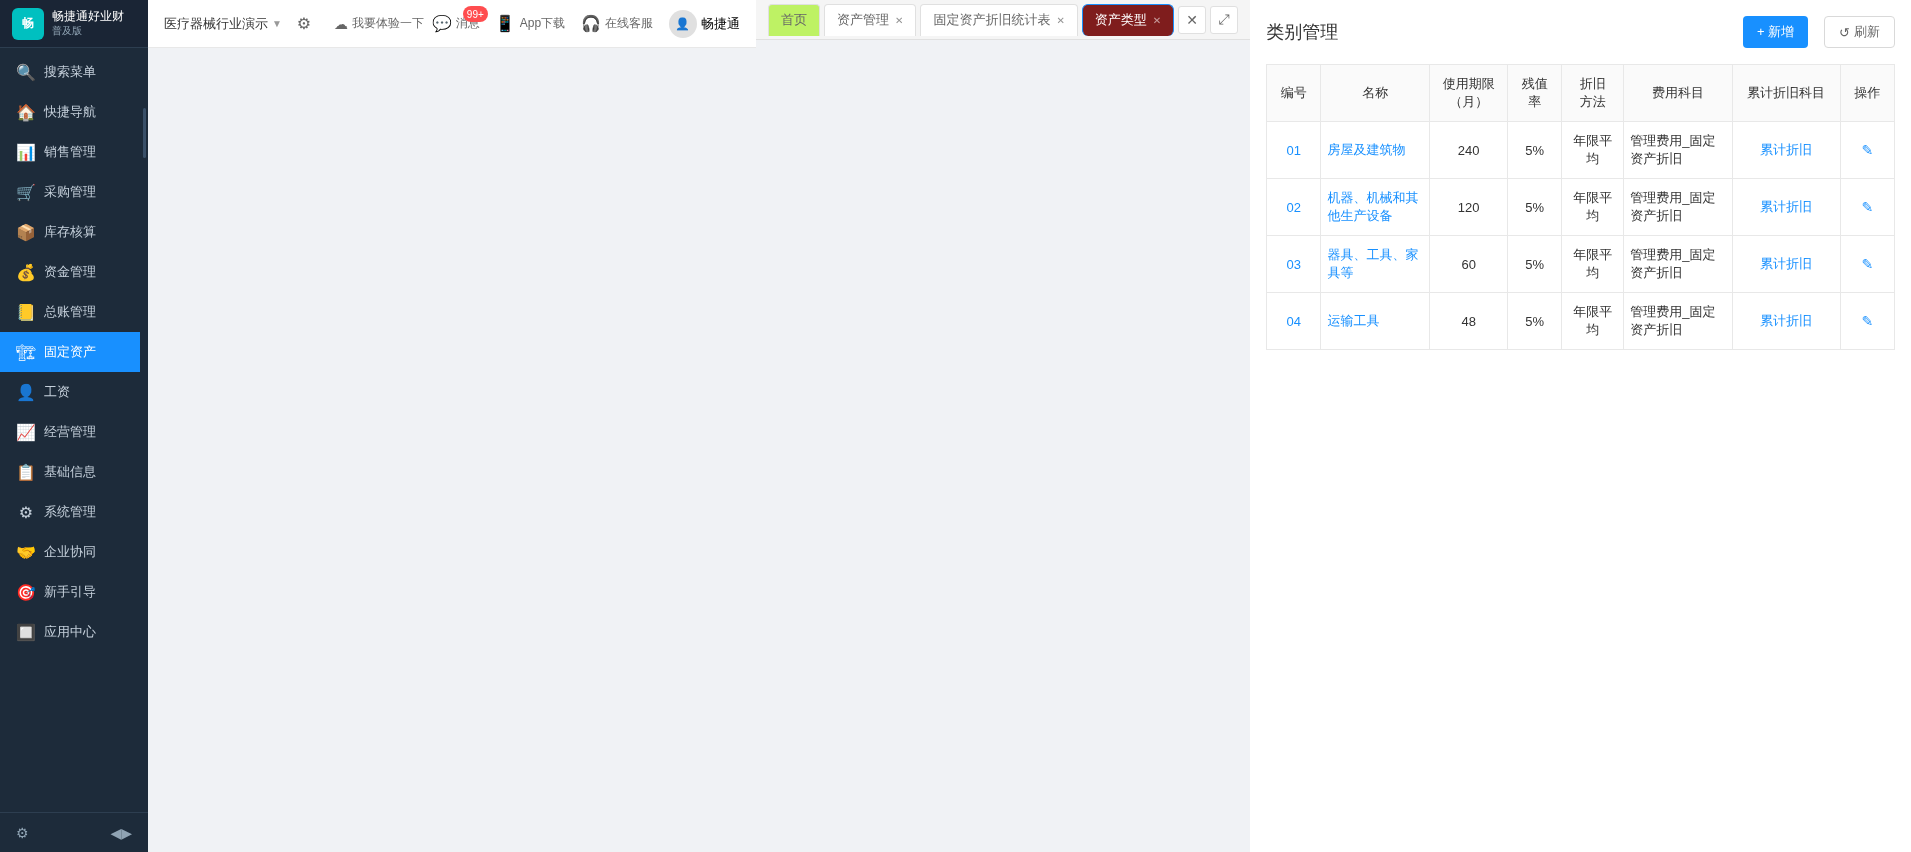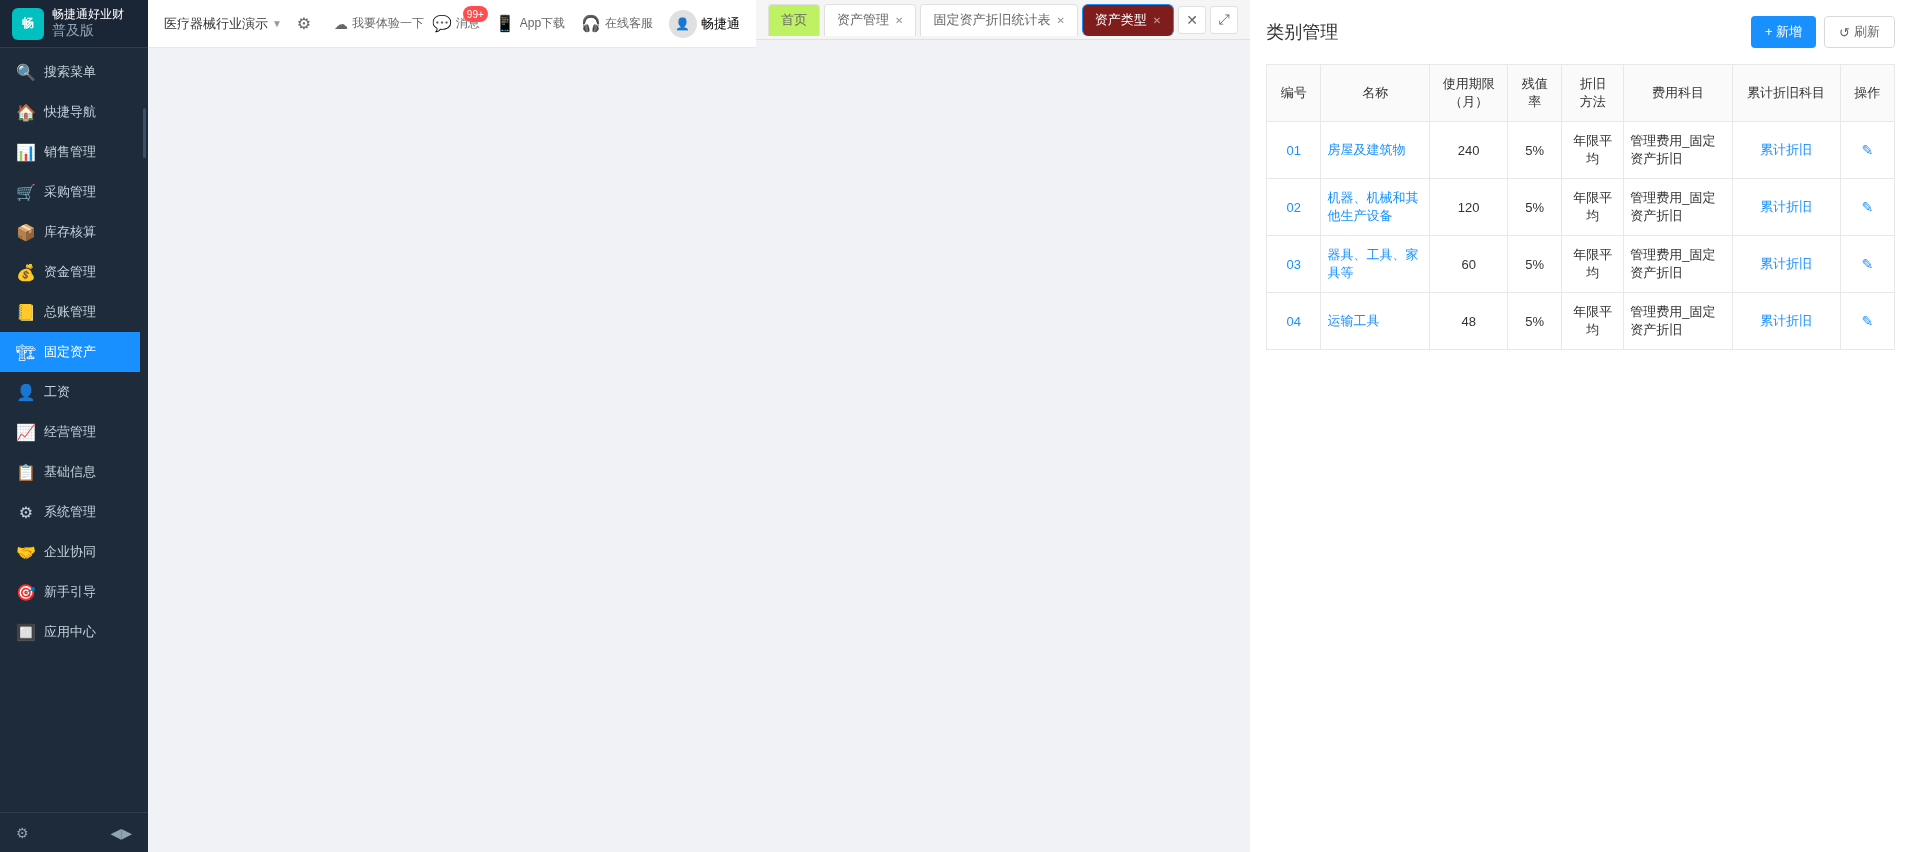--- a/index.html
+++ b/index.html
@@ -30,21 +30,21 @@
       display: flex;
       align-items: center;
       justify-content: center;
       color: white;
       font-size: 12px;
       font-weight: bold;
       margin-right: 8px;
       flex-shrink: 0;
     }
     .sidebar-logo-text { color: white; font-size: 12px; line-height: 1.3; }
-    .sidebar-logo-sub { color: #8fa3b3; font-size: 14px; }
+    .sidebar-logo-sub { color: #8fa3b3; font-size: 10px; }
 
     .sidebar-nav { flex: 1; overflow-y: auto; padding: 4px 0; }
     .sidebar-item {
       display: flex;
       align-items: center;
       padding: 10px 16px;
       color: #c5d0db;
       cursor: pointer;
       font-size: 13px;
       transition: background 0.2s;
@@ -195,21 +195,21 @@
     }
 
     .page-header {
       display: flex;
       align-items: center;
       justify-content: space-between;
       margin-bottom: 16px;
     }
     .page-title { font-size: 18px; font-weight: 500; color: #333; }
 
-    .page-actions { display: flex; gap: 8px; }
+    .page-actions { display: flex; gap: 16px; }
     .btn-primary {
       background: #1890ff;
       color: white;
       border: none;
       padding: 6px 14px;
       border-radius: 4px;
       cursor: pointer;
       font-size: 13px;
       display: flex;
       align-items: center;

